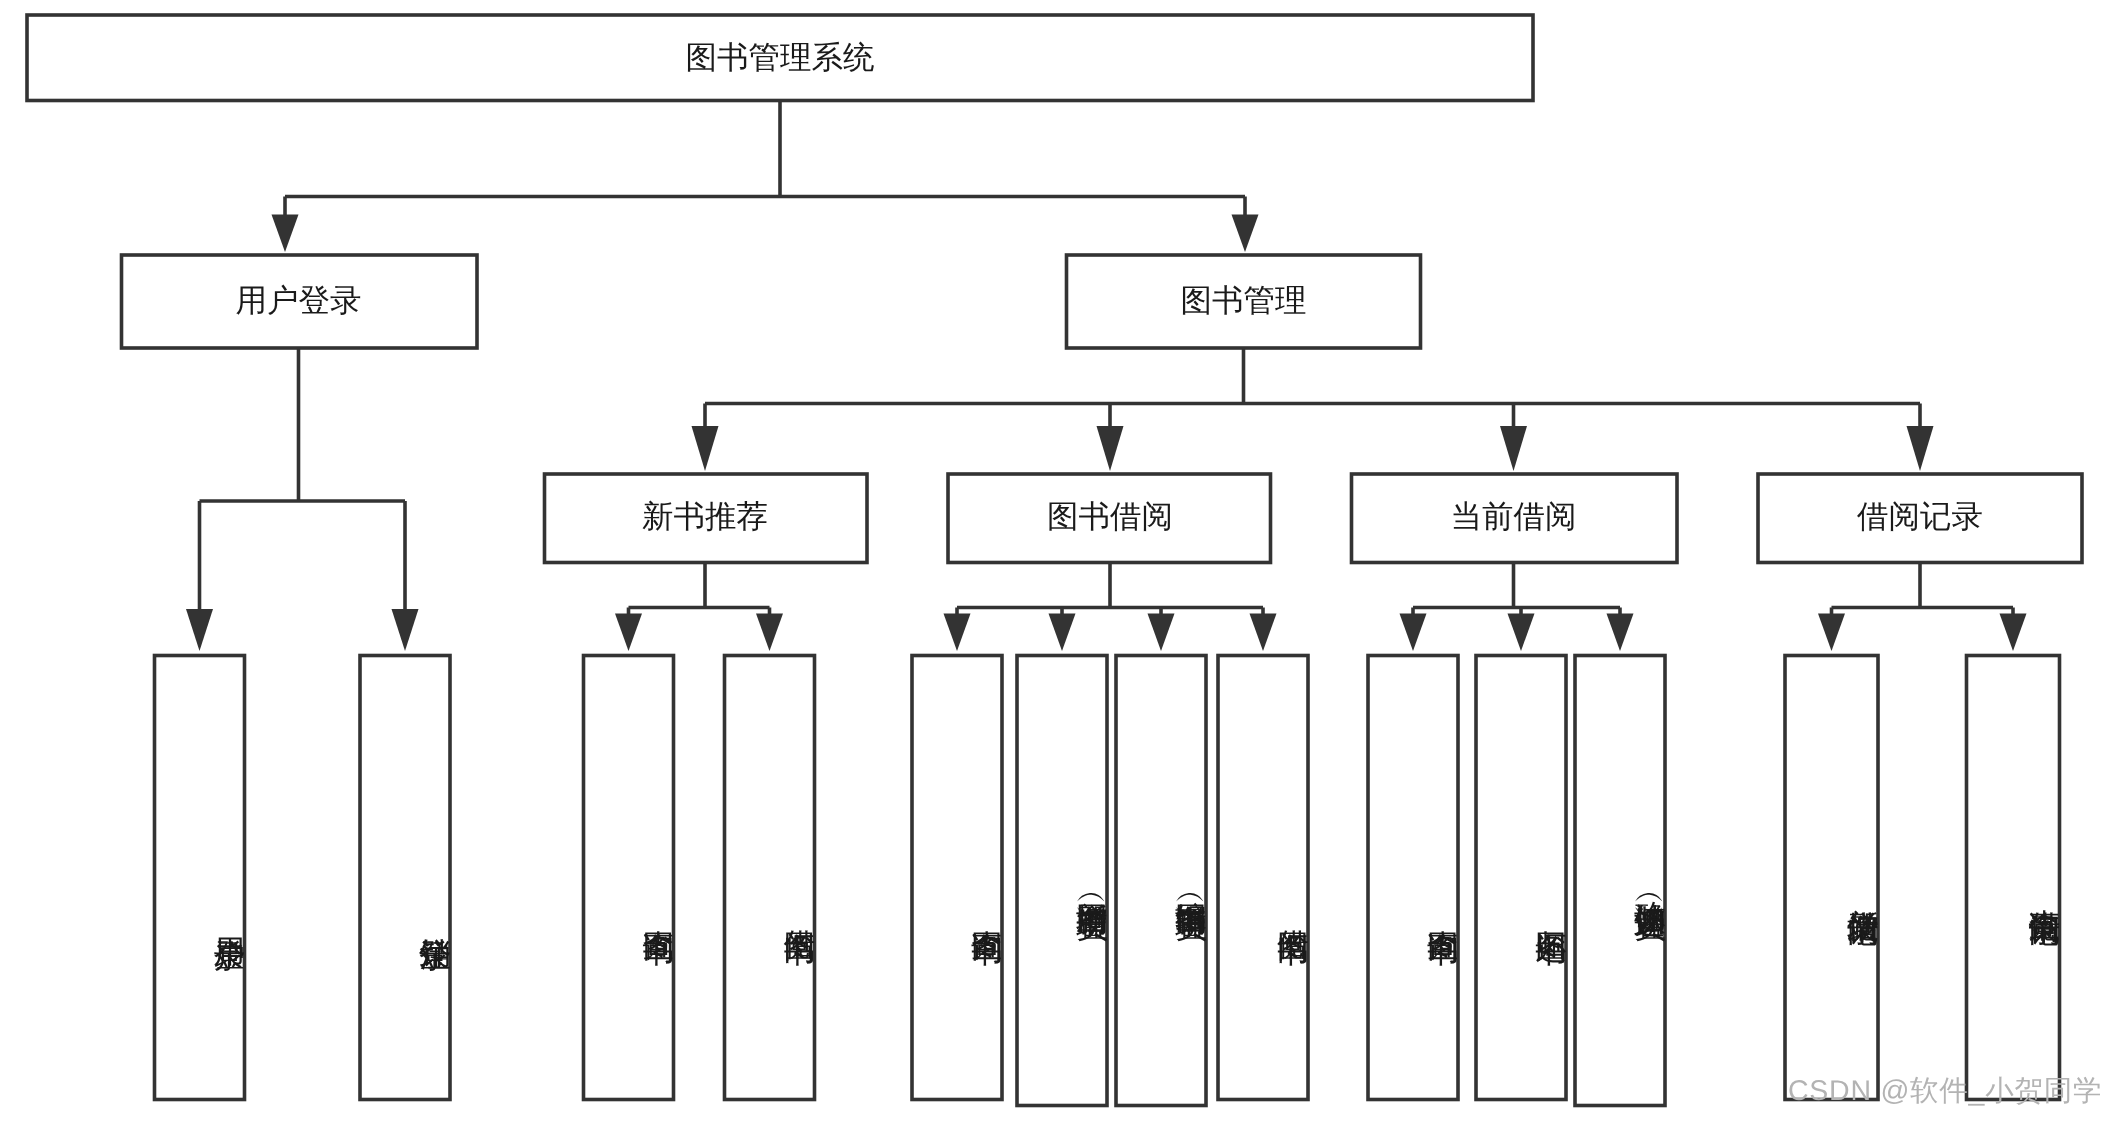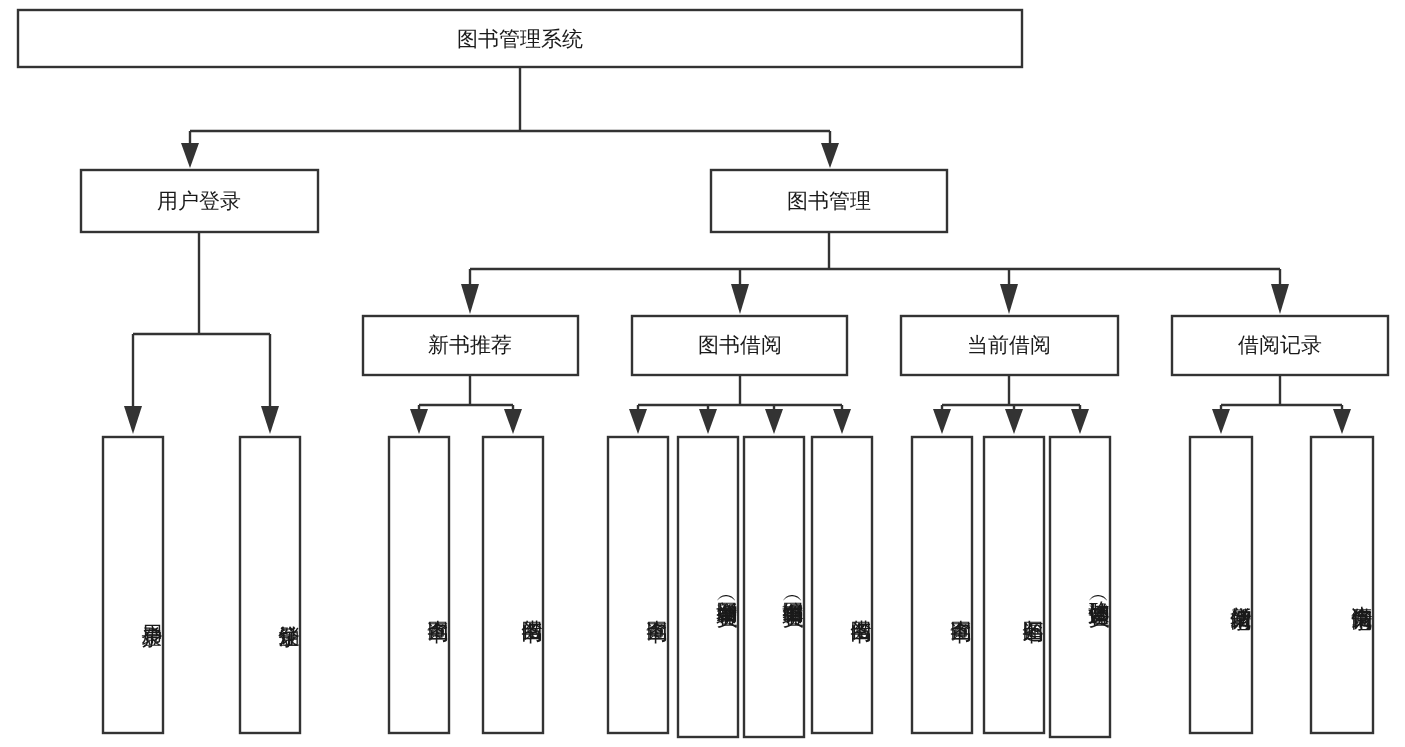--- a/index.html
+++ b/index.html
@@ -224,14 +224,15 @@
   <div class="node-label-v" style="left:912px; top:505px; width:60px; height:200px;">查询图书</div>
 
   <div class="node-label-v" style="left:984px; top:505px; width:60px; height:200px;">归还图书</div>
 
   <div class="node-label-v" style="left:1050px; top:443px; width:60px; height:290px;">确认归还（管理员）</div>
 
   <div class="node-label-v" style="left:1190px; top:472px; width:62px; height:240px;">新增借阅记录</div>
 
   <div class="node-label-v" style="left:1311px; top:472px; width:62px; height:240px;">查询借阅记录</div>
 
+  <div class="watermark" style="left:1192px; top:714px;">CSDN @软件_小贺同学</div>
 
 </div>
 
 </body></html>

